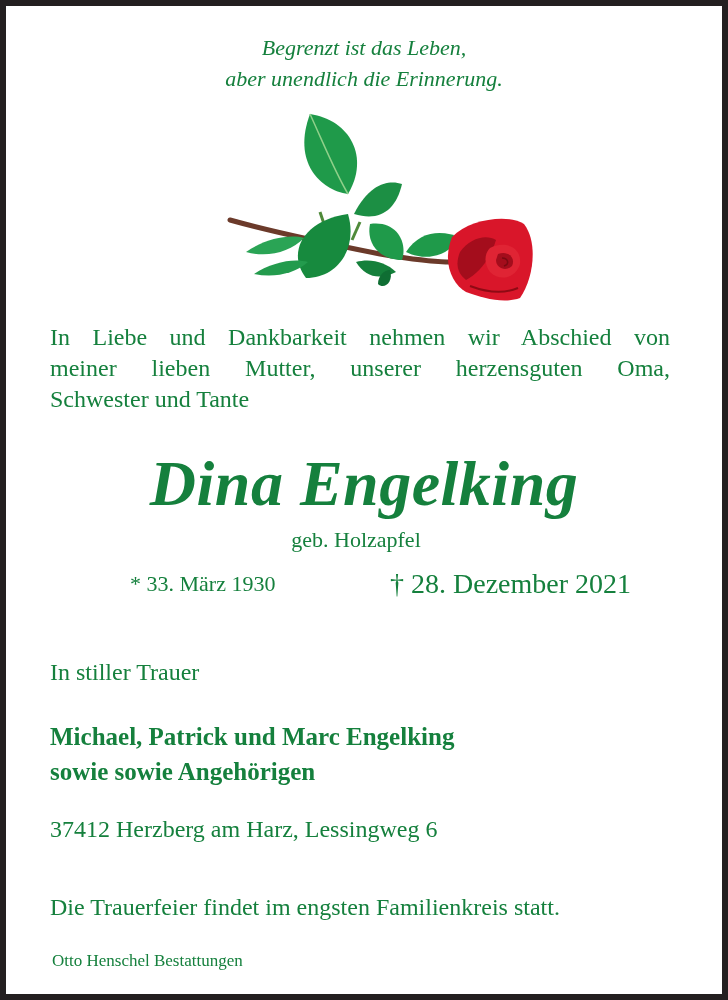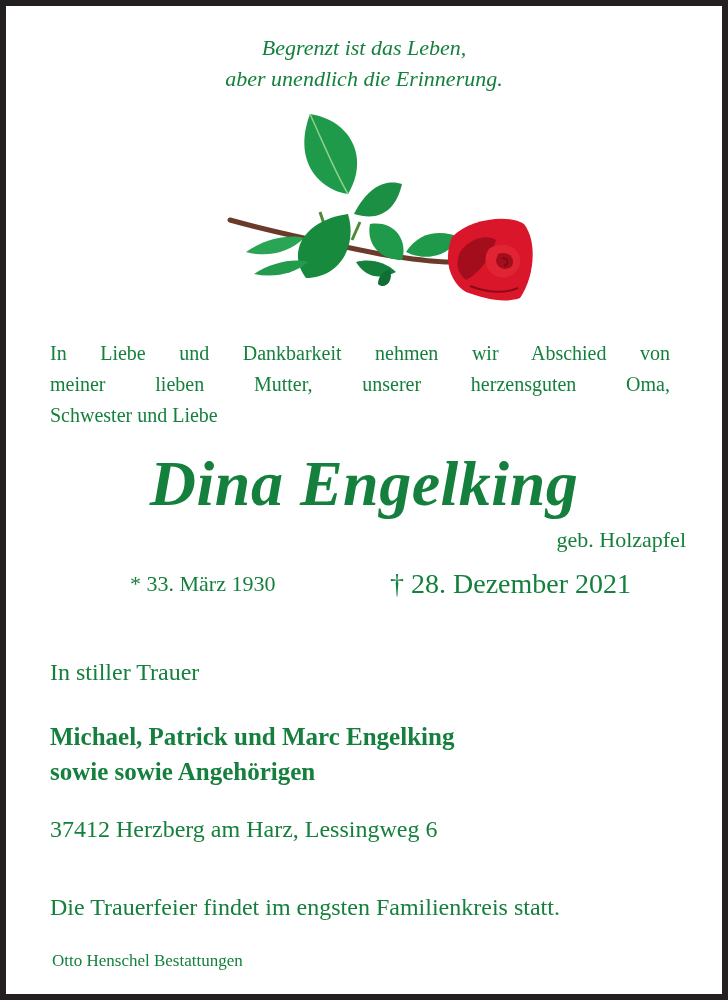--- a/index.html
+++ b/index.html
@@ -5,25 +5,25 @@
     html, body { margin: 0; padding: 0; }
     body { width: 728px; height: 1000px; background: #231f20; position: relative; overflow: hidden; }
     .page {
       position: absolute; left: 6px; top: 6px; width: 716px; height: 988px;
       background: #ffffff; color: #15803d;
       font-family: "Liberation Serif", "DejaVu Serif", serif;
     }
     .abs { position: absolute; }
     .motto { left: 0; width: 716px; text-align: center; font-style: italic; font-size: 22px; line-height: 31px; top: 26px; }
     .rose { left: 214px; top: 96px; width: 320px; height: 200px; }
-    .intro { left: 44px; width: 620px; top: 316px; font-size: 20px; line-height: 31px; text-align: justify; text-align-last: left; margin-top: 16px; }
+    .intro { left: 44px; width: 620px; top: 316px; font-size: 24px; line-height: 31px; text-align: justify; text-align-last: left; }
     .intro span { display: block; }
     .intro .justify { text-align: justify; text-align-last: justify; }
     .name { left: 0; width: 716px; text-align: center; top: 438px; font-size: 64px; font-weight: bold; font-style: italic; line-height: 80px; letter-spacing: 0.5px; }
-    .maiden { left: 4px; width: 676px; text-align: right; top: 520px; font-size: 22px; line-height: 28px; }
+    .maiden { left: 12px; width: 676px; text-align: center; top: 520px; font-size: 22px; line-height: 28px; }
     .born { left: 124px; top: 563px; font-size: 22px; line-height: 30px; }
     .died { left: 384px; top: 563px; font-size: 28px; line-height: 30px; }
     .mourn { left: 44px; top: 651px; font-size: 24px; line-height: 30px; }
     .family { left: 44px; top: 703px; font-size: 25px; line-height: 35px; font-weight: bold; margin-top: 10px; }
     .family span { display: block; }
     .address { left: 44px; top: 808px; font-size: 24px; line-height: 30px; }
     .funeral { left: 44px; top: 886px; font-size: 24px; line-height: 30px; }
     .undertaker { left: 46px; top: 943px; font-size: 17px; line-height: 24px; }
   </style>
 </head>
@@ -64,21 +64,21 @@
       <path d="M270 146 C286 138, 302 146, 300 162 C296 176, 280 180, 270 170 C264 162, 264 152, 270 146 Z" fill="#e02434"></path>
       <path d="M278 152 C288 148, 296 156, 292 164 C286 170, 276 166, 276 158 Z" fill="#a40d1c"></path>
       <path d="M282 156 C288 156, 290 162, 284 164" stroke="#7a0912" stroke-width="1.5" fill="none"></path>
       <path d="M250 184 C266 190, 284 192, 298 186" stroke="#8e0a14" stroke-width="2" fill="none"></path>
     </svg>
   </div>
 
   <div class="abs intro">
     <span class="justify">In Liebe und Dankbarkeit nehmen wir Abschied von</span>
     <span class="justify">meiner lieben Mutter, unserer herzensguten Oma,</span>
-    <span>Schwester und Liebe</span>
+    <span>Schwester und Tante</span>
   </div>
 
   <div class="abs name">Dina Engelking</div>
   <div class="abs maiden">geb. Holzapfel</div>
   <div class="abs born">* 33. März 1930</div>
   <div class="abs died">† 28. Dezember 2021</div>
 
   <div class="abs mourn">In stiller Trauer</div>
   <div class="abs family">
     <span>Michael, Patrick und Marc Engelking</span>

